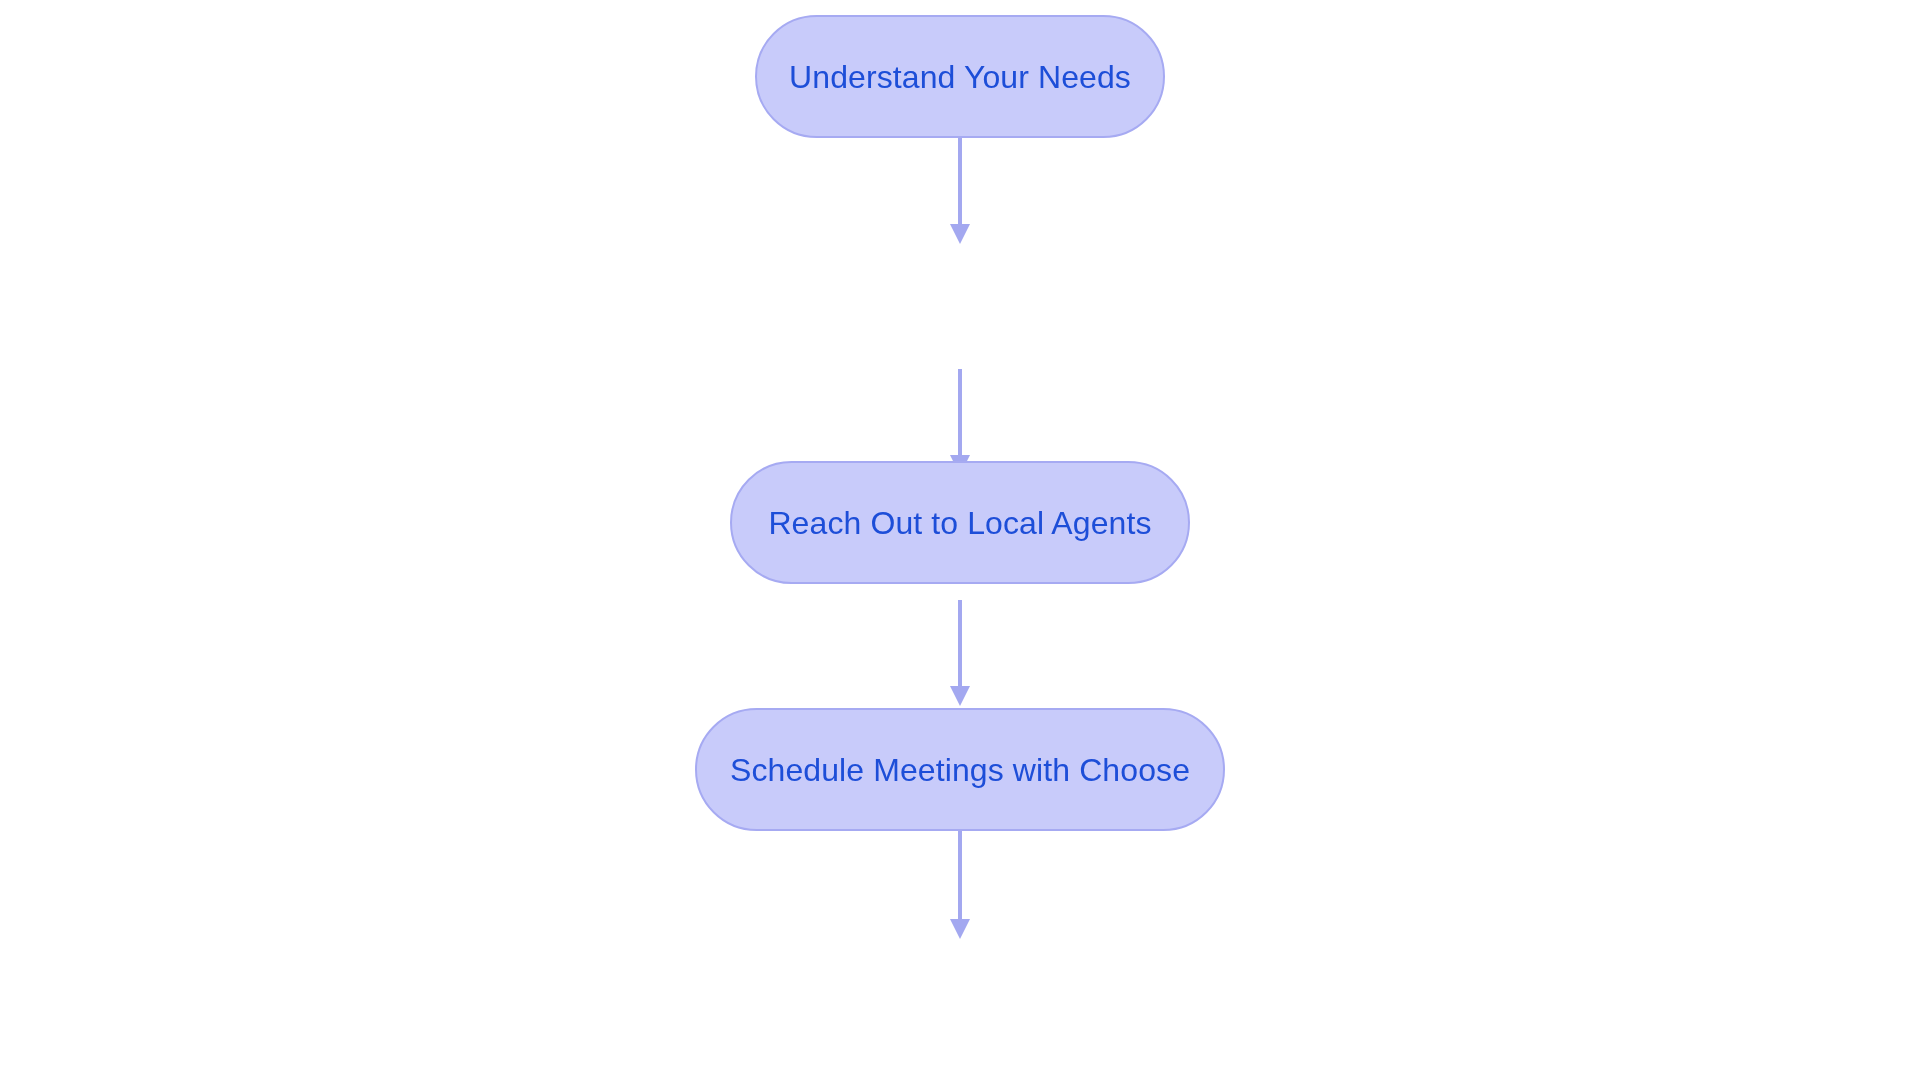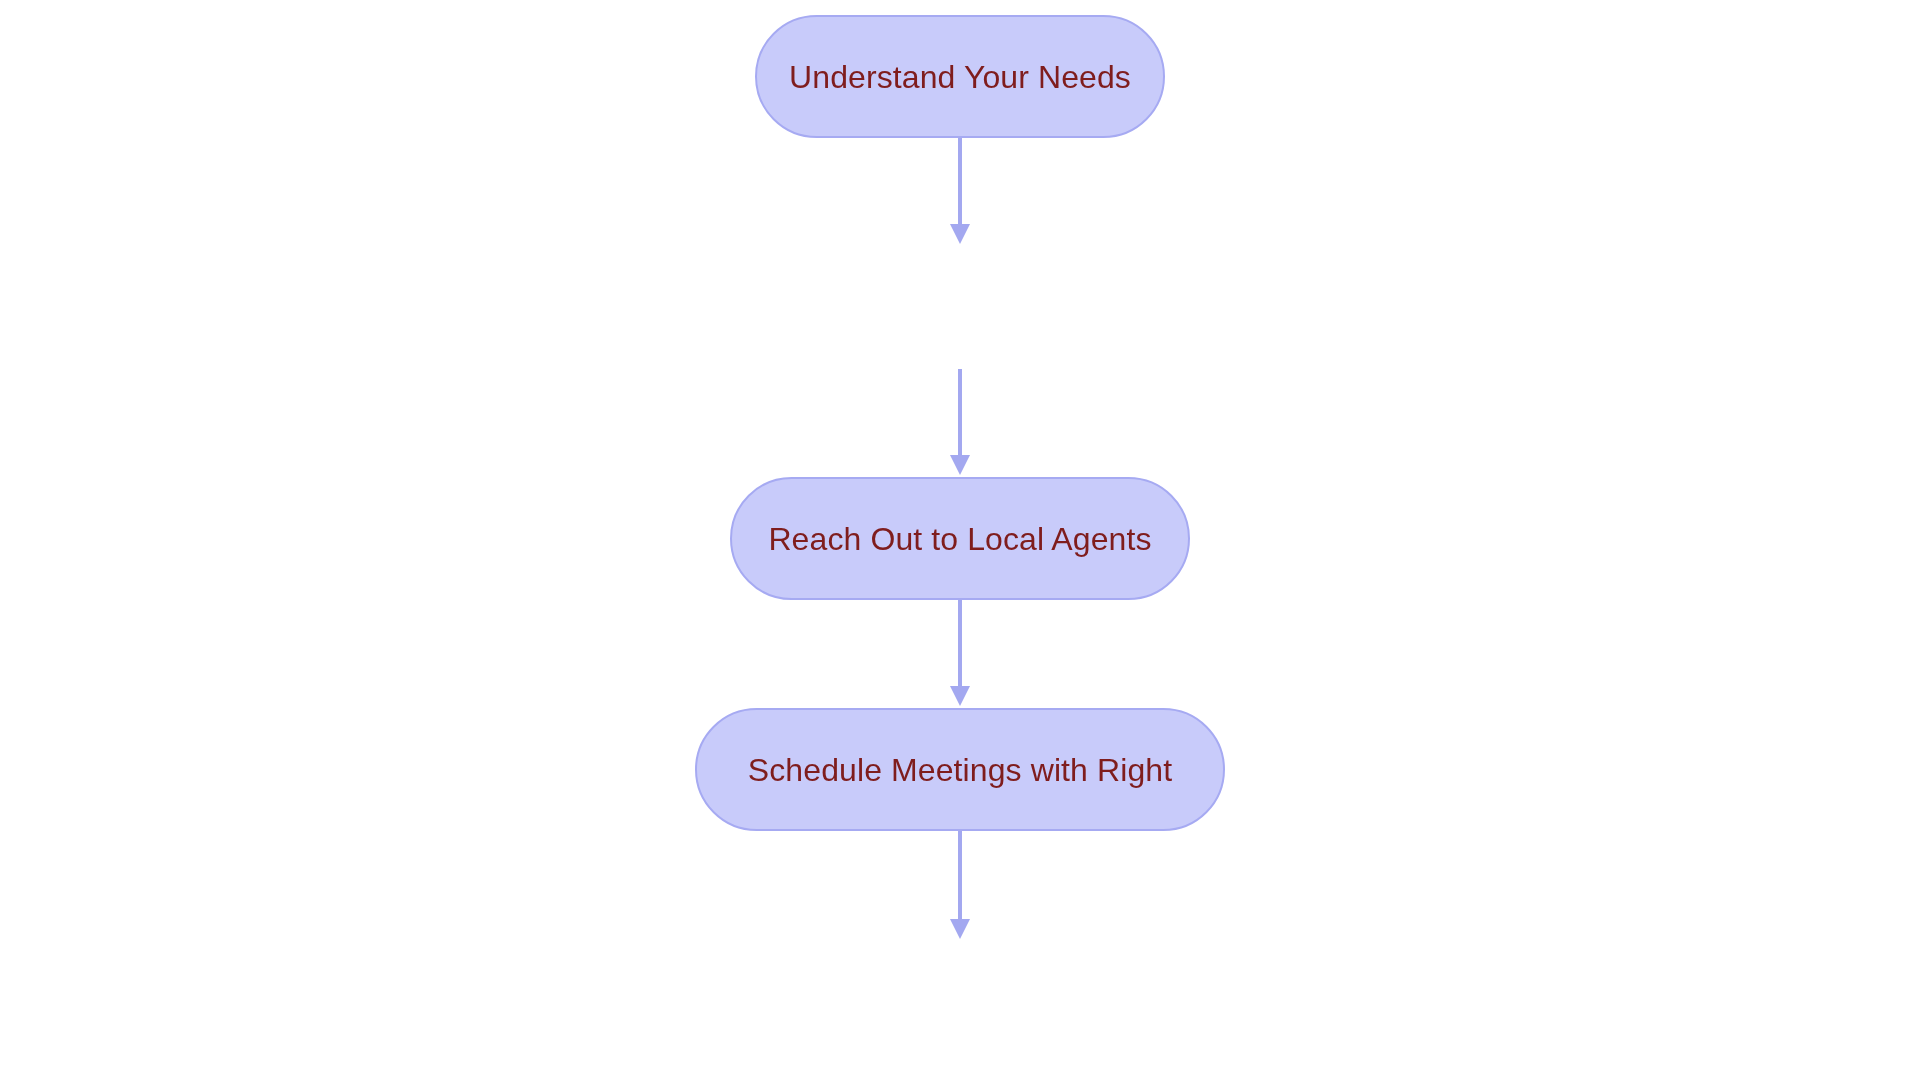--- a/index.html
+++ b/index.html
@@ -30,21 +30,21 @@
     justify-content: center;
     height: 123px;
     border-radius: 62px;
     background: #c8cbfa;
     border: 2px solid #a6aaf2;
     left: 50%;
     transform: translateX(-50%);
   }
 
   .flow-node-label {
-    color: #7f1d1d;
+    color: #1d4ed8;
     font-size: 32px;
     font-weight: 400;
     letter-spacing: 0.1px;
     line-height: 1;
     white-space: nowrap;
     font-family: "Liberation Sans", "DejaVu Sans", sans-serif;
   }
 
   .flow-connector {
     position: absolute;
@@ -75,33 +75,33 @@
   </div>
 
 
   <div class="flow-connector" style="top:369px; height:108px;">
     <svg width="24" height="108" viewBox="0 0 24 108" xmlns="http://www.w3.org/2000/svg">
       <line x1="12" y1="0" x2="12" y2="92" stroke="#a3a8f0" stroke-width="4"></line>
       <polygon points="12,106 2,86 22,86" fill="#a3a8f0"></polygon>
     </svg>
   </div>
 
-  <div class="flow-node" style="top:477px; width:460px;">
+  <div class="flow-node" style="top:461px; width:460px;">
     <span class="flow-node-label">Reach Out to Local Agents</span>
   </div>
 
   <div class="flow-connector" style="top:600px; height:108px;">
     <svg width="24" height="108" viewBox="0 0 24 108" xmlns="http://www.w3.org/2000/svg">
       <line x1="12" y1="0" x2="12" y2="92" stroke="#a3a8f0" stroke-width="4"></line>
       <polygon points="12,106 2,86 22,86" fill="#a3a8f0"></polygon>
     </svg>
   </div>
 
   <div class="flow-node" style="top:708px; width:530px;">
-    <span class="flow-node-label">Schedule Meetings with Right</span>
+    <span class="flow-node-label">Schedule Meetings with Choose</span>
   </div>
 
   <div class="flow-connector" style="top:831px; height:110px;">
     <svg width="24" height="110" viewBox="0 0 24 110" xmlns="http://www.w3.org/2000/svg">
       <line x1="12" y1="0" x2="12" y2="94" stroke="#a3a8f0" stroke-width="4"></line>
       <polygon points="12,108 2,88 22,88" fill="#a3a8f0"></polygon>
     </svg>
   </div>
 
 

